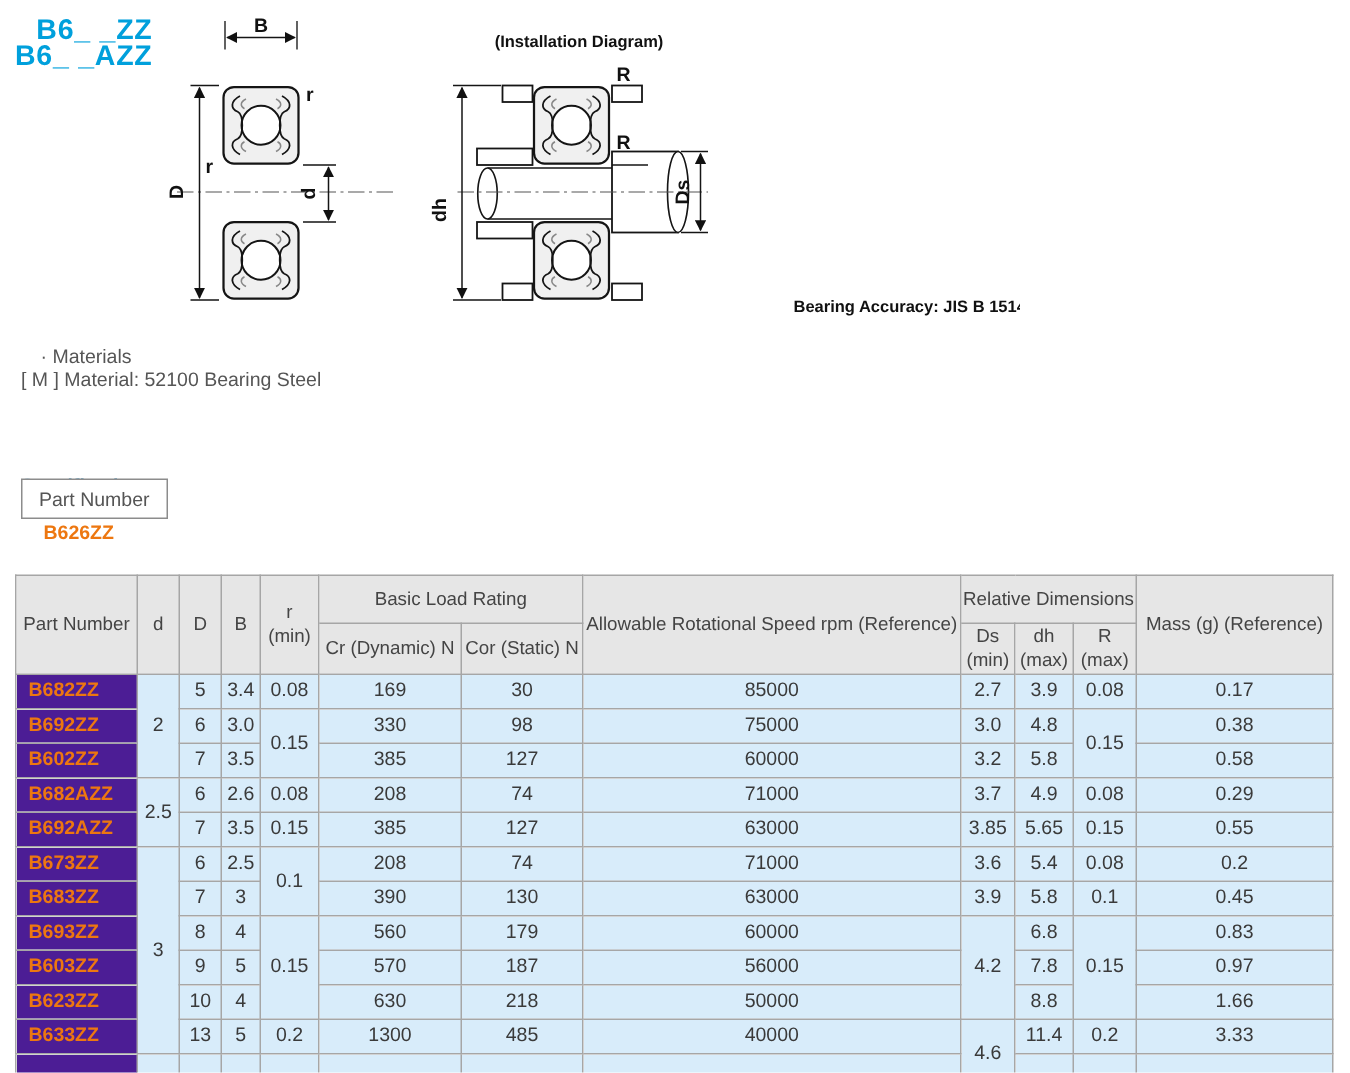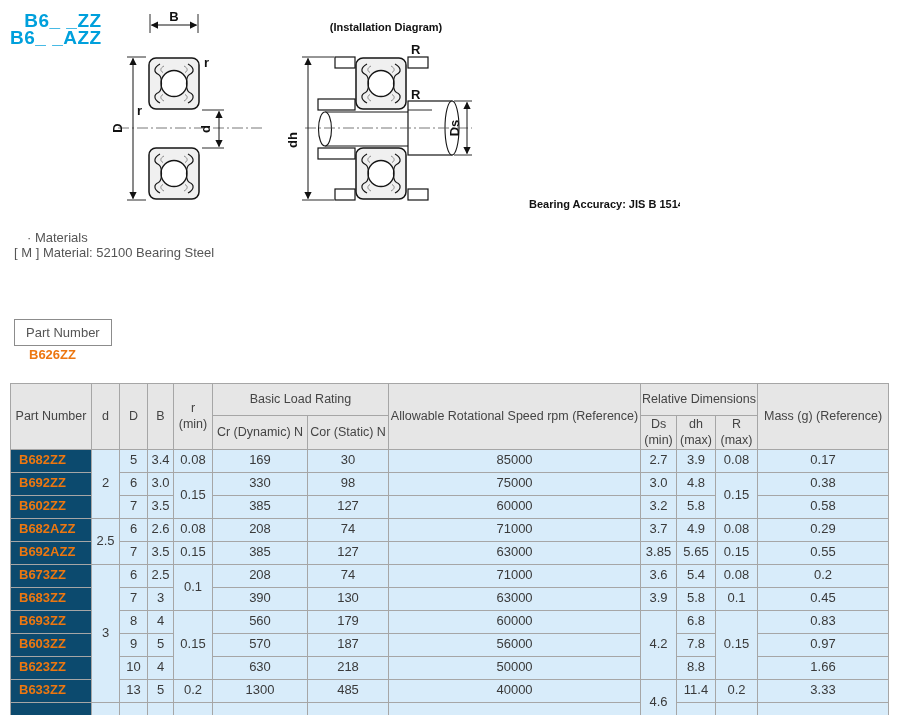--- a/index.html
+++ b/index.html
@@ -29,21 +29,21 @@
   .selected-pn{left:29px;top:347px;font-size:13px;font-weight:bold;color:var(--accent-orange);cursor:pointer;}
   .table-wrap{left:10px;top:383px;}
   table{border-collapse:collapse;table-layout:fixed;width:878px;font-size:13px;color:#3a3a3a;}
   th,td{border:1px solid var(--border);text-align:center;vertical-align:middle;padding:0;overflow:hidden;}
   thead th{
     background:var(--table-header-bg);font-weight:normal;color:#444;
     white-space:pre-line;line-height:1.3;height:32px;font-size:12.5px;
   }
   tbody td{background:var(--table-row-bg);height:23px;line-height:1.1;}
   tbody td.pn{
-    background:#0c4a6e;color:var(--accent-orange);font-weight:bold;
+    background:#4c1d95;color:var(--accent-orange);font-weight:bold;
     text-align:left;padding-left:8px;cursor:pointer;
   }
   
   .ln{stroke:#151515;stroke-width:1;fill:none;}
   .thin{stroke:#151515;stroke-width:.9;fill:none;}
   .cl{stroke:#555;stroke-width:.8;fill:none;stroke-dasharray:11 3 2 3;}
   .dimtext{font-family:"Liberation Sans","DejaVu Sans",sans-serif;font-size:13px;font-weight:bold;fill:#111;}
   .notetext{font-family:"Liberation Sans","DejaVu Sans",sans-serif;font-size:11px;font-weight:bold;fill:#111;}
 </style>
 </head>

